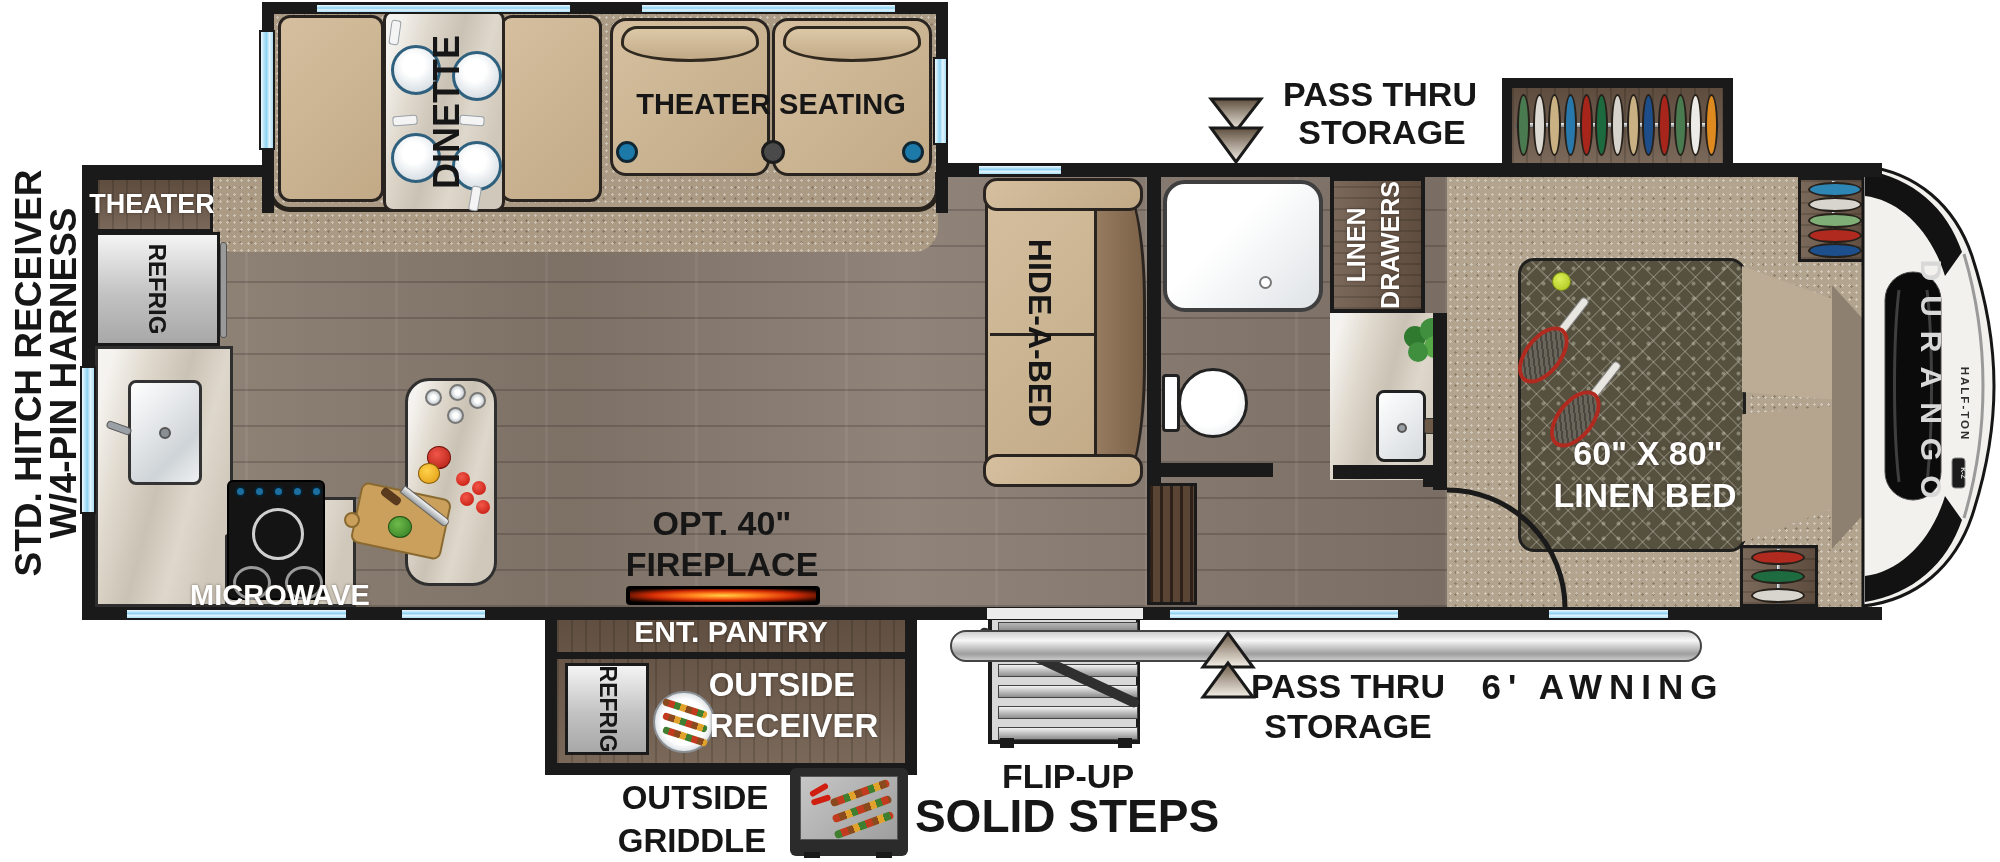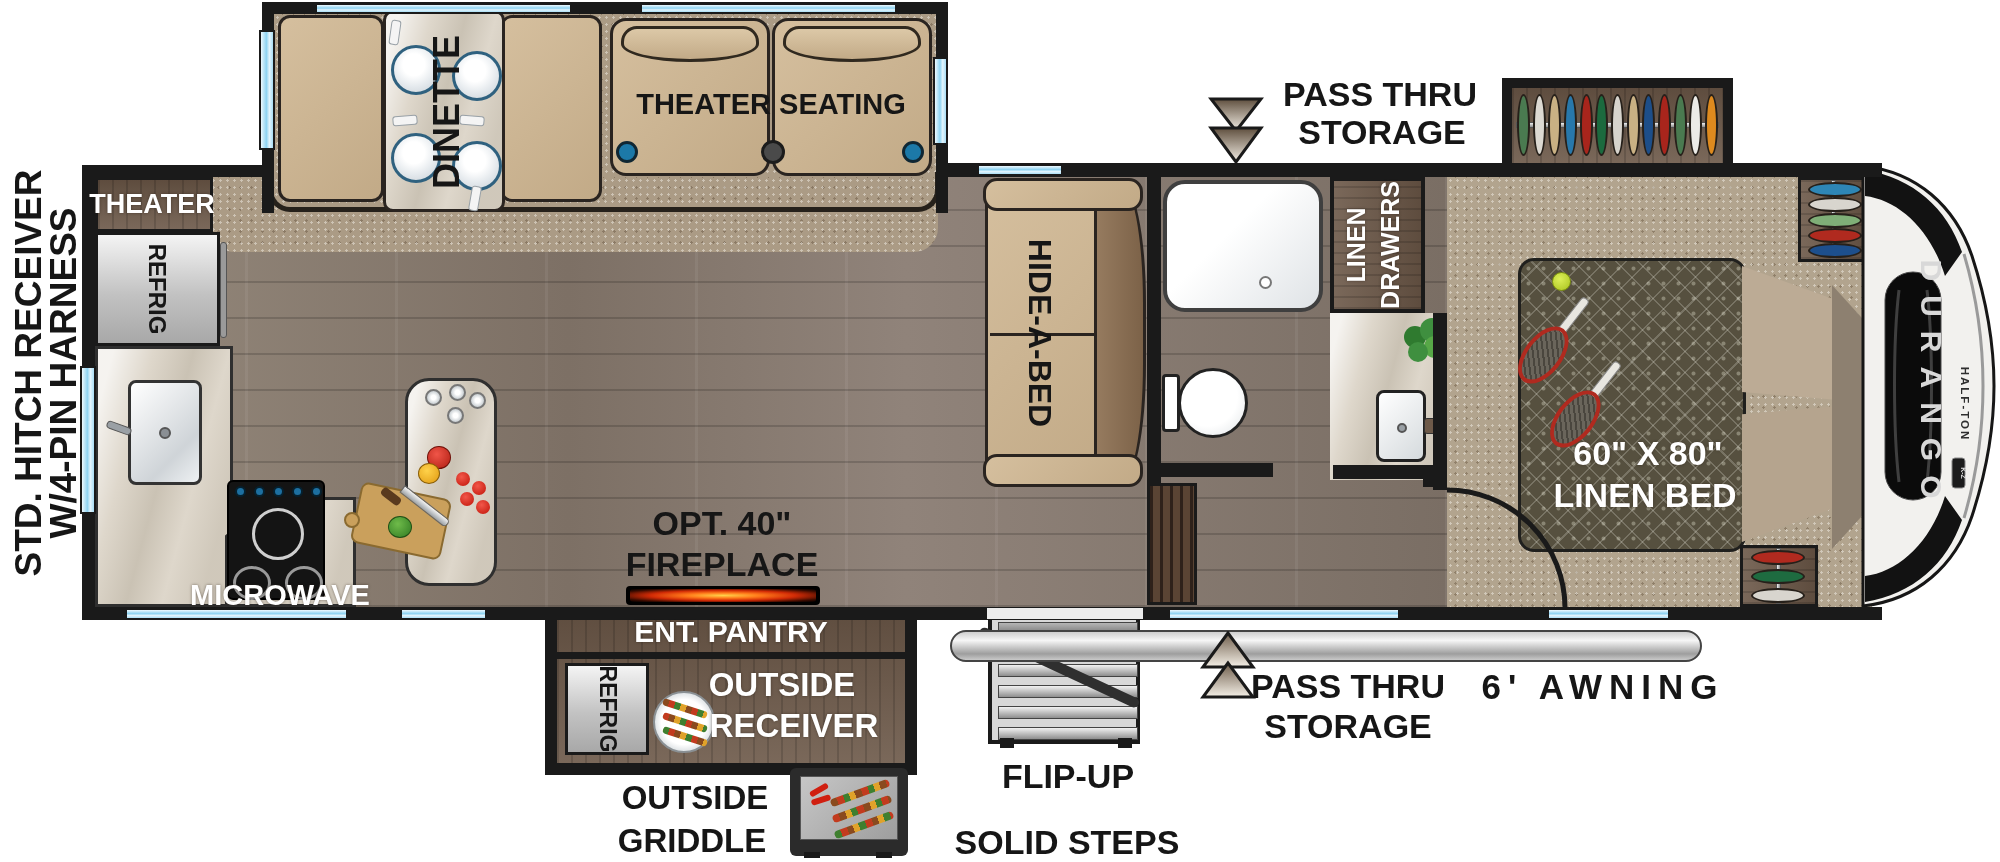--- a/index.html
+++ b/index.html
@@ -334,15 +334,15 @@
   </svg>
 
   <div class="lab vup" style="left:28px;top:373px;font-size:37px;">STD. HITCH RECEIVER</div>
   <div class="lab vup" style="left:63px;top:373px;font-size:37px;">W/4-PIN HARNESS</div>
   <div class="lab" style="left:1380px;top:94px;font-size:34px;">PASS THRU</div>
   <div class="lab" style="left:1382px;top:132px;font-size:34px;">STORAGE</div>
   <div class="lab" style="left:1348px;top:686px;font-size:34px;">PASS THRU</div>
   <div class="lab" style="left:1348px;top:726px;font-size:34px;">STORAGE</div>
   <div class="lab" style="left:1603px;top:686px;font-size:35px;letter-spacing:7px;">6' AWNING</div>
   <div class="lab" style="left:1068px;top:776px;font-size:34px;">FLIP-UP</div>
-  <div class="lab" style="left:1067px;top:842px;font-size:34px;text-align:center;">SOLID STEPS</div>
+  <div class="lab" style="left:1067px;top:816px;font-size:46px;text-align:center;">SOLID STEPS</div>
 
 </div>
 
 </body></html>

